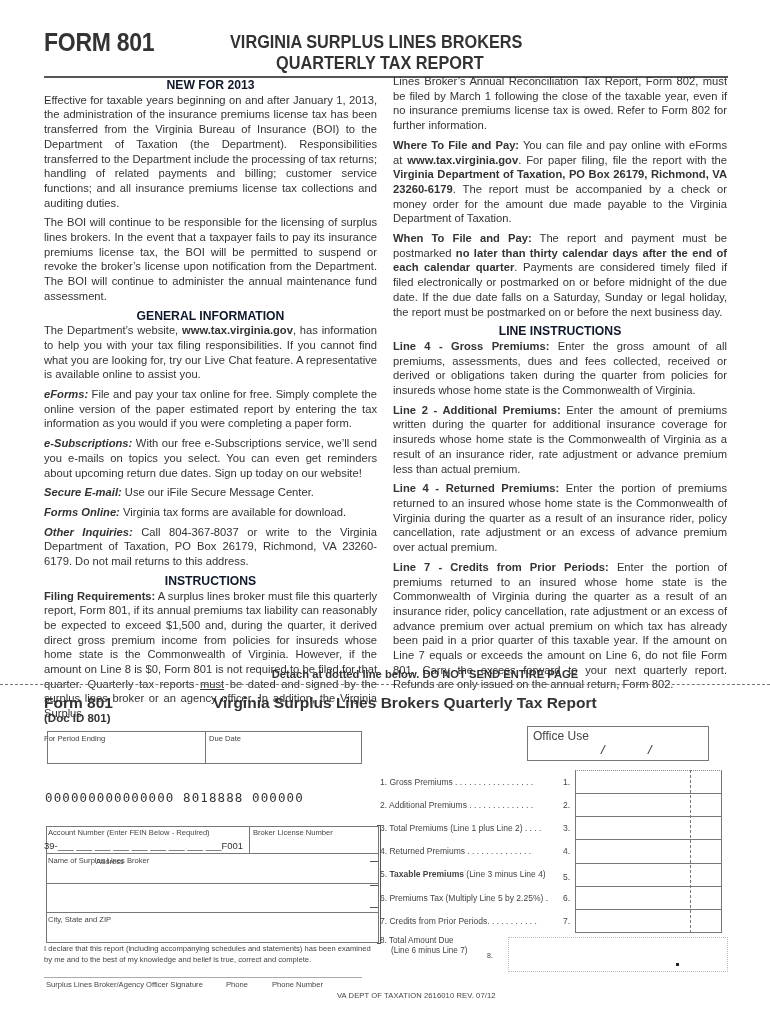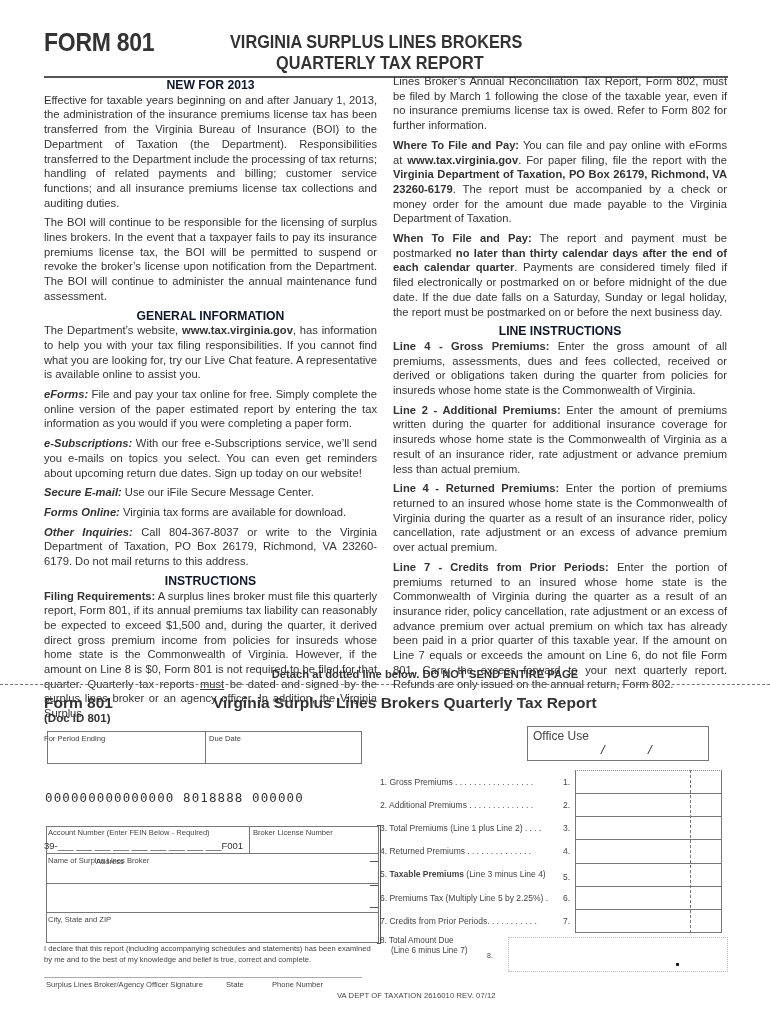--- a/index.html
+++ b/index.html
@@ -139,21 +139,21 @@
 <div class="abs label-sm lbl-acct">Account Number (Enter FEIN Below - Required)</div>
 <div class="abs label-sm lbl-broker-lic">Broker License Number</div>
 <div class="abs acct-num">39-___ ___ ___ ___ ___ ___ ___ ___ ___F001</div>
 <div class="abs label-sm lbl-name">Name of Surplus Lines Broker</div>
 <div class="abs label-sm lbl-addr">Address</div>
 <div class="abs label-sm lbl-city">City, State and ZIP</div>
 
 <div class="abs declare">I declare that this report (including accompanying schedules and statements) has been examined by me and to the best of my knowledge and belief is true, correct and complete.</div>
 <div class="abs sig-line"></div>
 <div class="abs label-sm lbl-sig">Surplus Lines Broker/Agency Officer Signature</div>
-<div class="abs label-sm lbl-date">State</div>
+<div class="abs label-sm lbl-date">Phone</div>
 <div class="abs label-sm lbl-phone">Phone Number</div>
 <div class="abs footer">VA DEPT OF TAXATION  2616010  REV. 07/12</div>
 
 <div class="abs bracket"></div>
 <div class="abs bracket-mid" style="top:861px;"></div>
 <div class="abs bracket-mid" style="top:885px;"></div>
 <div class="abs bracket-mid" style="top:907px;"></div>
 
 <div class="abs line-label" style="left:380px; top:777px;">1. Gross Premiums . . . . . . . . . . . . . . . . .</div>
 <div class="abs line-num" style="left:563px; top:777px;">1.</div>

